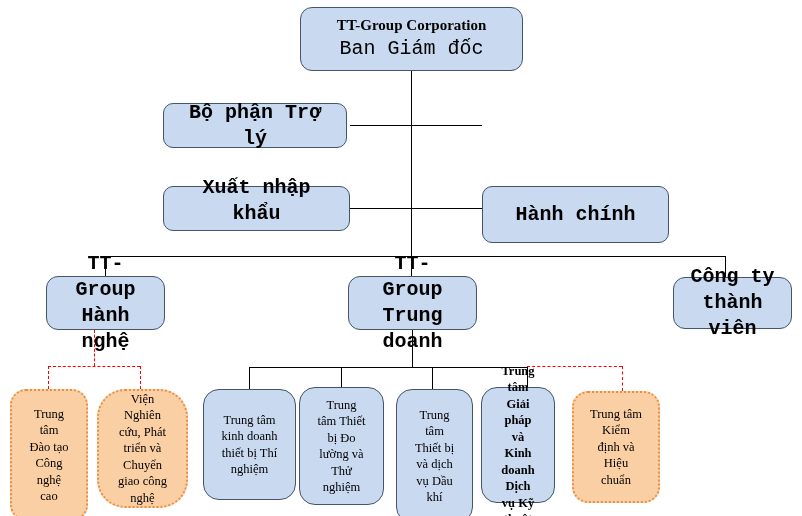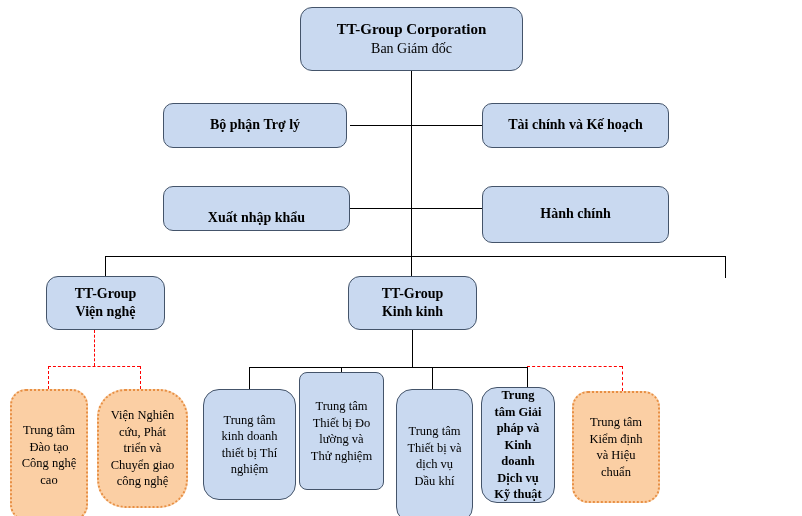--- a/index.html
+++ b/index.html
@@ -19,23 +19,23 @@
   }
   .node-orange{
     background:var(--orange-fill,#fbcfa4);
     border:2px dotted var(--orange-border,#e78f44);
   }
   .r10{border-radius:10px;}
   .r12{border-radius:12px;}
   .r16{border-radius:16px;}
   .bold{font-weight:bold;}
   .fs15{font-size:15px;}
-  .fs14{font-size:14px;}
+  .fs14{font-size:20px;font-family:Liberation Mono, monospace;}
   .fs12{font-size:12.5px;line-height:1.32;}
-  .pad{padding:3px 8px;}
+  .pad{padding:3px 16px;}
   
   .hline{position:absolute;height:1.5px;background:var(--line,#000);}
   .vline{position:absolute;width:1.5px;background:var(--line,#000);}
   .hdash{position:absolute;height:0;border-top:1.6px dashed var(--dashed-link,#ff0000);}
   .vdash{position:absolute;width:0;border-left:1.6px dashed var(--dashed-link,#ff0000);}
 </style>
 </head>
 <body>
 
 <div id="canvas">
@@ -61,49 +61,50 @@
   <div class="vdash" style="left:621.5px;top:366px;height:25px;"></div>
 
   <div class="node node-blue r12 pad" style="left:300px;top:7px;width:223px;height:64px;">
     <span class="bold fs15">TT-Group Corporation</span>
     <span class="fs14">Ban Giám đốc</span>
   </div>
 
   <div class="node node-blue r10 pad bold fs14" style="left:163px;top:103px;width:184px;height:45px;">
     <span>Bộ phận Trợ lý</span>
   </div>
-  <div class="node node-blue r10 pad bold fs14" style="left:482px;top:103px;width:187px;height:45px;">
-    <span>Tài chính và Kế hoạch</span>
-  </div>
   <div class="node node-blue r10 pad bold fs14" style="left:163px;top:186px;width:187px;height:45px;justify-content:flex-end;">
     <span>Xuất nhập khẩu</span>
   </div>
   <div class="node node-blue r10 pad bold fs14" style="left:482px;top:186px;width:187px;height:57px;">
     <span>Hành chính</span>
   </div>
 
   <div class="node node-blue r12 pad bold fs14" style="left:46px;top:276px;width:119px;height:54px;">
     <span>TT-Group</span>
-    <span>Viện nghệ</span>
+    <span>Hành nghệ</span>
   </div>
   <div class="node node-blue r12 pad bold fs14" style="left:348px;top:276px;width:129px;height:54px;">
     <span>TT-Group</span>
-    <span>Kinh kinh</span>
+    <span>Trung doanh</span>
+  </div>
+  <div class="node node-blue r12 pad bold fs14" style="left:673px;top:277px;width:119px;height:52px;">
+    <span>Công ty</span>
+    <span>thành viên</span>
   </div>
 
   <div class="node node-orange r16 pad fs12" style="left:10px;top:389px;width:78px;height:132px;">
     <span>Trung tâm Đào tạo Công nghệ cao</span>
   </div>
   <div class="node node-orange r16 pad fs12" style="left:97px;top:389px;width:91px;height:119px;border-radius:28px;">
     <span>Viện Nghiên cứu, Phát triển và Chuyển giao công nghệ</span>
   </div>
   <div class="node node-blue r16 pad fs12" style="left:203px;top:389px;width:93px;height:111px;">
     <span>Trung tâm kinh doanh thiết bị Thí nghiệm</span>
   </div>
-  <div class="node node-blue r16 pad fs12" style="left:299px;top:372px;width:85px;height:118px;border-radius:8px;">
+  <div class="node node-blue r16 pad fs12" style="left:299px;top:387px;width:85px;height:118px;">
     <span>Trung tâm Thiết bị Đo lường và Thử nghiệm</span>
   </div>
   <div class="node node-blue r16 pad fs12" style="left:396px;top:389px;width:77px;height:134px;">
     <span>Trung tâm Thiết bị và dịch vụ Dầu khí</span>
   </div>
   <div class="node node-blue r16 pad fs12" style="left:481px;top:387px;width:74px;height:116px;font-weight:bold;">
     <span>Trung tâm Giải pháp và Kinh doanh Dịch vụ Kỹ thuật</span>
   </div>
   <div class="node node-orange r16 pad fs12" style="left:572px;top:391px;width:88px;height:112px;">
     <span>Trung tâm Kiểm định và Hiệu chuẩn</span>

